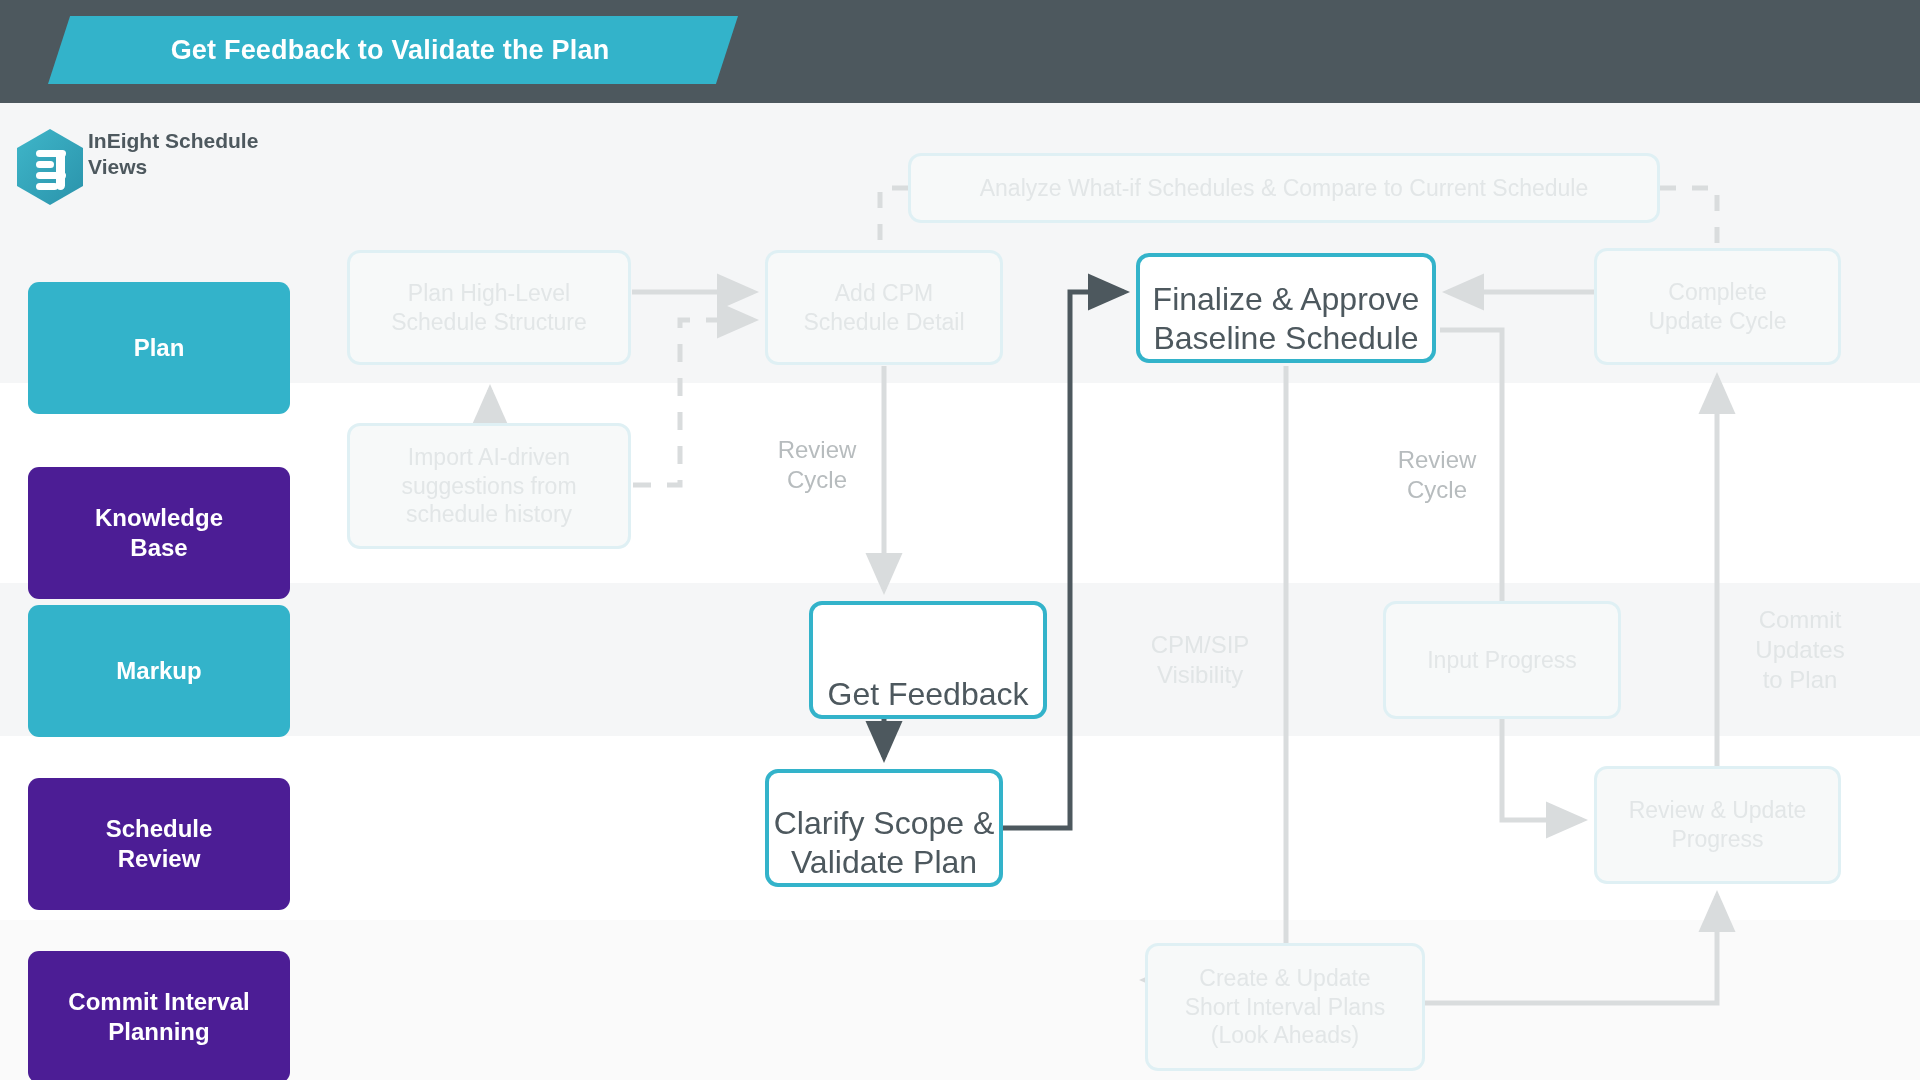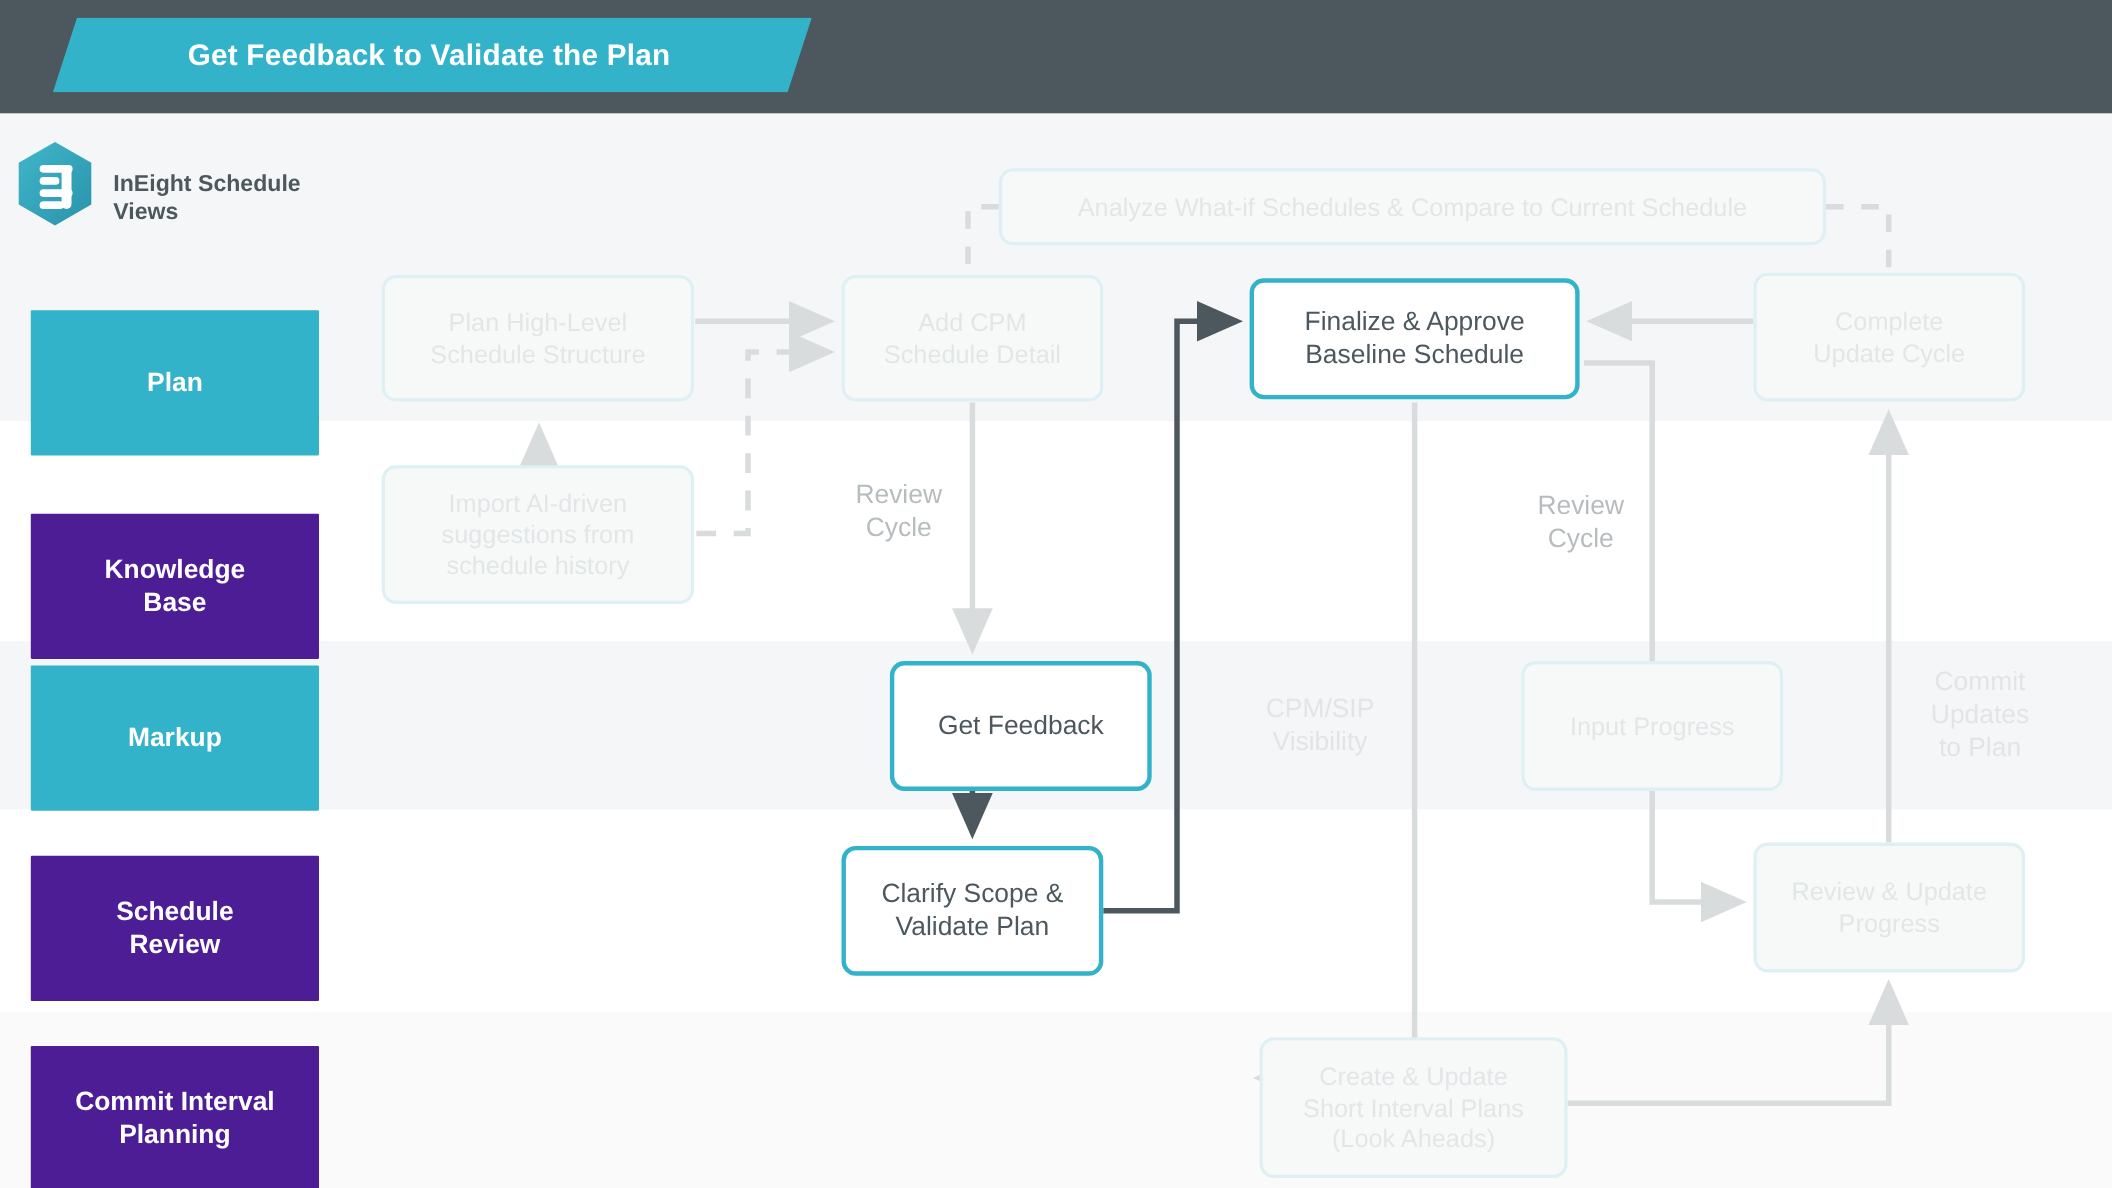--- a/index.html
+++ b/index.html
@@ -36,32 +36,32 @@
 
   
   .band { position: absolute; left: 0; width: 1920px; }
   .band.shade { background: #f5f6f7; }
   .band.plain { background: #ffffff; }
   .band.faint { background: #fafafa; }
 
   
   .logo-block {
     position: absolute; left: 14px; top: 128px;
-    display: flex; align-items: flex-end; gap: 17px;
+    display: flex; align-items: flex-start; gap: 2px;
   }
   .logo-hex { width: 72px; height: 78px; display: block; }
   .logo-text {
     font-size: 21px; font-weight: bold; color: #4d585e;
     line-height: 1.22; white-space: pre-line;
   }
 
   
   .phase {
     position: absolute; left: 28px; width: 262px;
-    border-radius: 1px;
+    border-radius: 11px;
     display: flex; align-items: center; justify-content: center;
     text-align: center;
     color: #ffffff; font-weight: bold; font-size: 24px;
     line-height: 1.26; white-space: pre-line;
     cursor: pointer;
   }
   .phase.on  { background: #33b3ca; }
   .phase.off { background: #4c1d95; }
 
   
@@ -70,21 +70,22 @@
     border-radius: 13px;
     display: flex; align-items: center; justify-content: center;
     text-align: center;
     line-height: 1.24; white-space: pre-line;
     cursor: pointer;
   }
   .node.active {
     background: #ffffff;
     border: 4px solid #33b3ca;
     color: #4d585e;
-    font-size: 24px;
+    font-size: 32px;
+    align-items: flex-end;
   }
   .node.dim {
     background: #f7f9f9;
     border: 3px solid #dff0f4;
     color: #e2e6e7;
     font-size: 23px;
   }
   .floatlabel {
     position: absolute;
     text-align: center;

